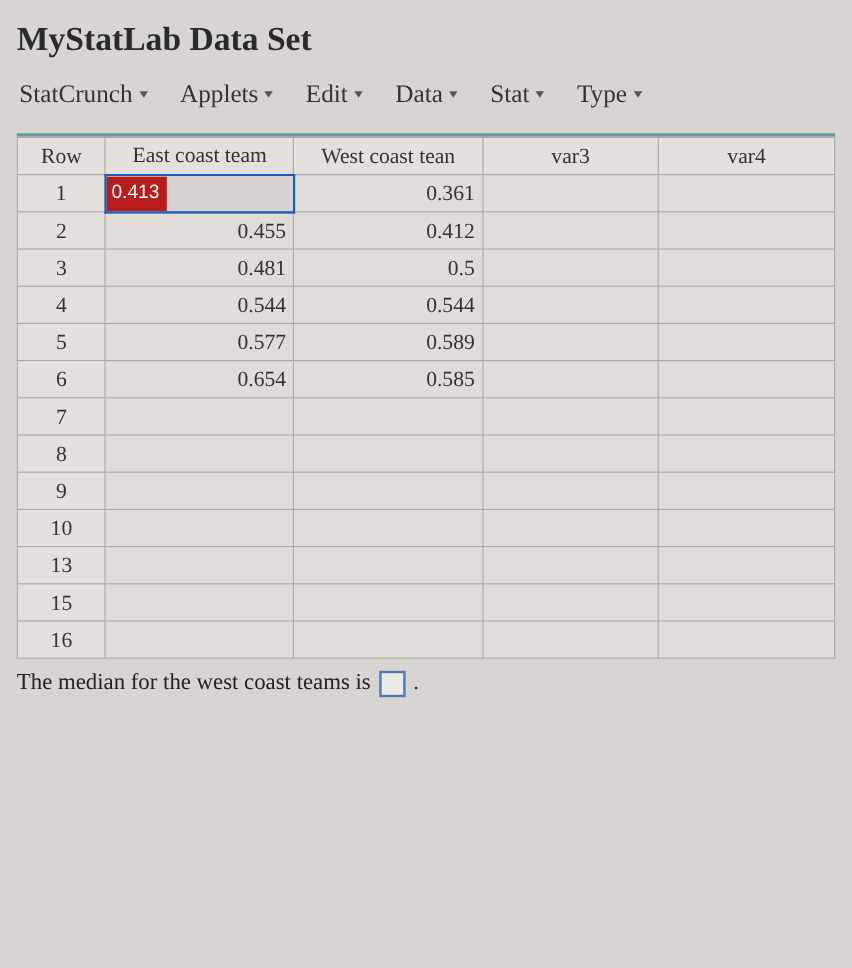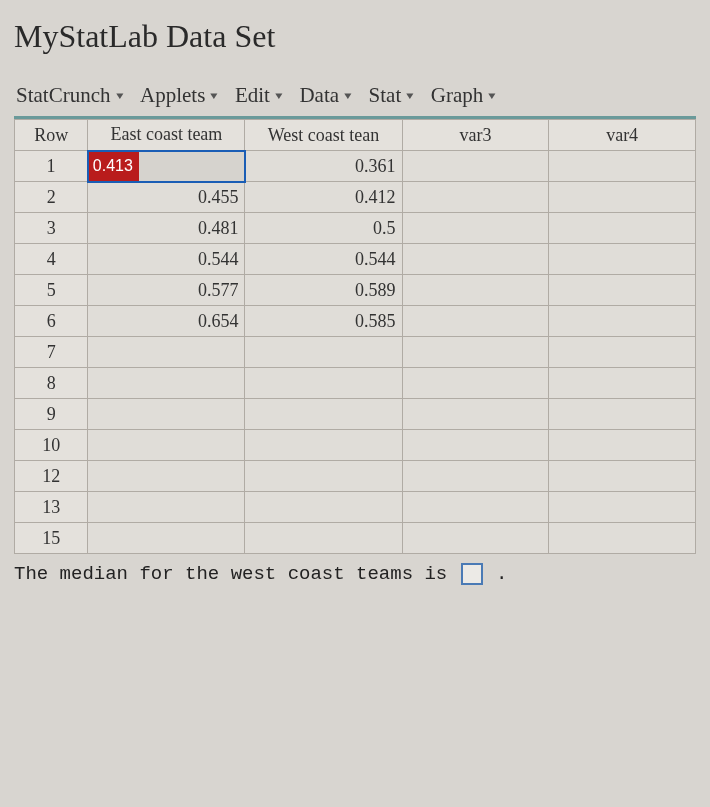--- a/index.html
+++ b/index.html
@@ -4,29 +4,29 @@
   <style>
     * { box-sizing: border-box; margin: 0; padding: 0; }
     body {
       font-family: Georgia, 'Times New Roman', serif;
       background: #d8d5d0;
       color: #2a2a2a;
       width: 710px;
       padding: 18px 14px 10px 14px;
     }
     .title {
-      font-weight: normal;
-      font-size: 32px;
-      margin-bottom: 28px;
+      font-weight: bold;
+      font-size: 28px;
+      margin-bottom: 16px;
     }
     .menubar {
       display: flex;
-      gap: 18px;
+      gap: 28px;
       font-size: 21px;
-      margin-bottom: 8px;
+      margin-bottom: 20px;
       padding-left: 2px;
     }
     .menu-item {
       display: inline-flex;
       align-items: center;
       gap: 4px;
       color: #333;
       cursor: pointer;
     }
     .caret {
@@ -82,21 +82,21 @@
       font-size: 16px;
       display: inline-block;
       height: 100%;
       line-height: 27px;
       min-width: 50px;
     }
     .col-east { width: 150px; }
     .col-west { width: 150px; }
     .col-var { width: 140px; }
     .question-area {
-      font-family: Liberation Mono, monospace;
+      font-family: Liberation Serif, serif;
       font-size: 19px;
       color: #222;
       margin-top: 6px;
       line-height: 1.5;
     }
     .answer-box {
       display: inline-block;
       width: 22px;
       height: 22px;
       border: 2px solid #4a7ab5;
@@ -125,21 +125,21 @@
   </span>
   <span class="menu-item">
     <span>Data</span>
     <span class="caret">▾</span>
   </span>
   <span class="menu-item">
     <span>Stat</span>
     <span class="caret">▾</span>
   </span>
   <span class="menu-item">
-    <span>Graph</span>
+    <span>Type</span>
     <span class="caret">▾</span>
   </span>
 </div>
 
 <div class="grid-wrap">
   <table>
     <thead>
       <tr>
         <th class="row-header">Row</th>
         <th class="col-east">East coast team</th>
@@ -213,35 +213,35 @@
           <td class="data-cell"></td>
         </tr>
         <tr>
           <td class="row-header">10</td>
           <td class="data-cell"></td>
           <td class="data-cell"></td>
           <td class="data-cell"></td>
           <td class="data-cell"></td>
         </tr>
         <tr>
-          <td class="row-header">12</td>
-          <td class="data-cell"></td>
-          <td class="data-cell"></td>
-          <td class="data-cell"></td>
-          <td class="data-cell"></td>
-        </tr>
-        <tr>
           <td class="row-header">13</td>
           <td class="data-cell"></td>
           <td class="data-cell"></td>
           <td class="data-cell"></td>
           <td class="data-cell"></td>
         </tr>
         <tr>
           <td class="row-header">15</td>
+          <td class="data-cell"></td>
+          <td class="data-cell"></td>
+          <td class="data-cell"></td>
+          <td class="data-cell"></td>
+        </tr>
+        <tr>
+          <td class="row-header">16</td>
           <td class="data-cell"></td>
           <td class="data-cell"></td>
           <td class="data-cell"></td>
           <td class="data-cell"></td>
         </tr>
       </tbody>
   </table>
 </div>
 
 <div class="question-area">

